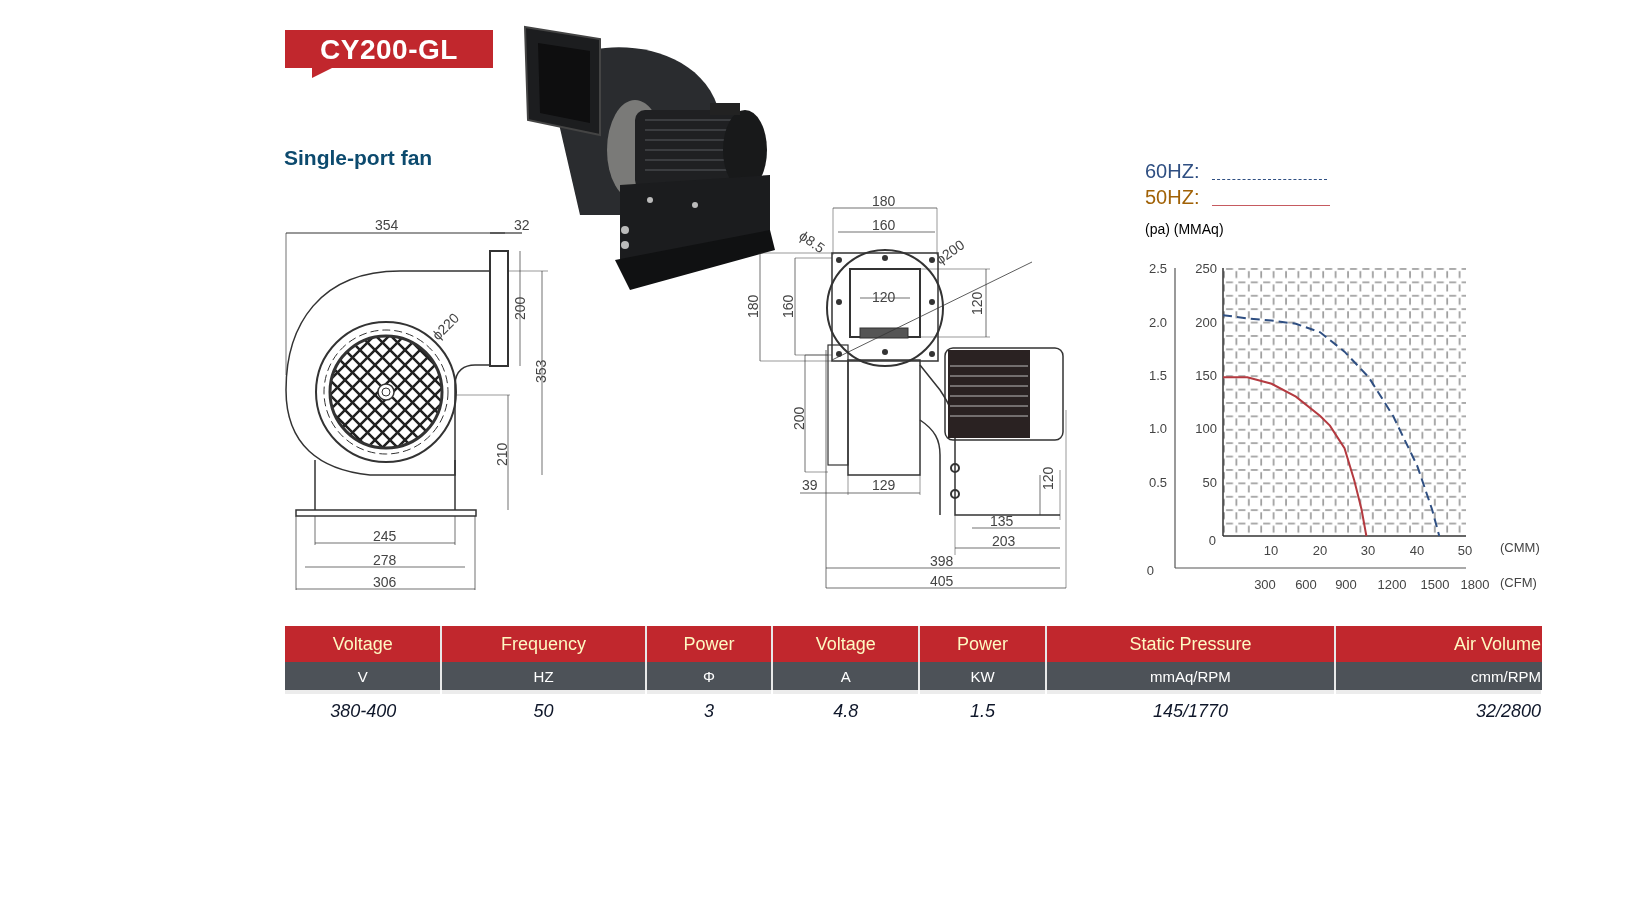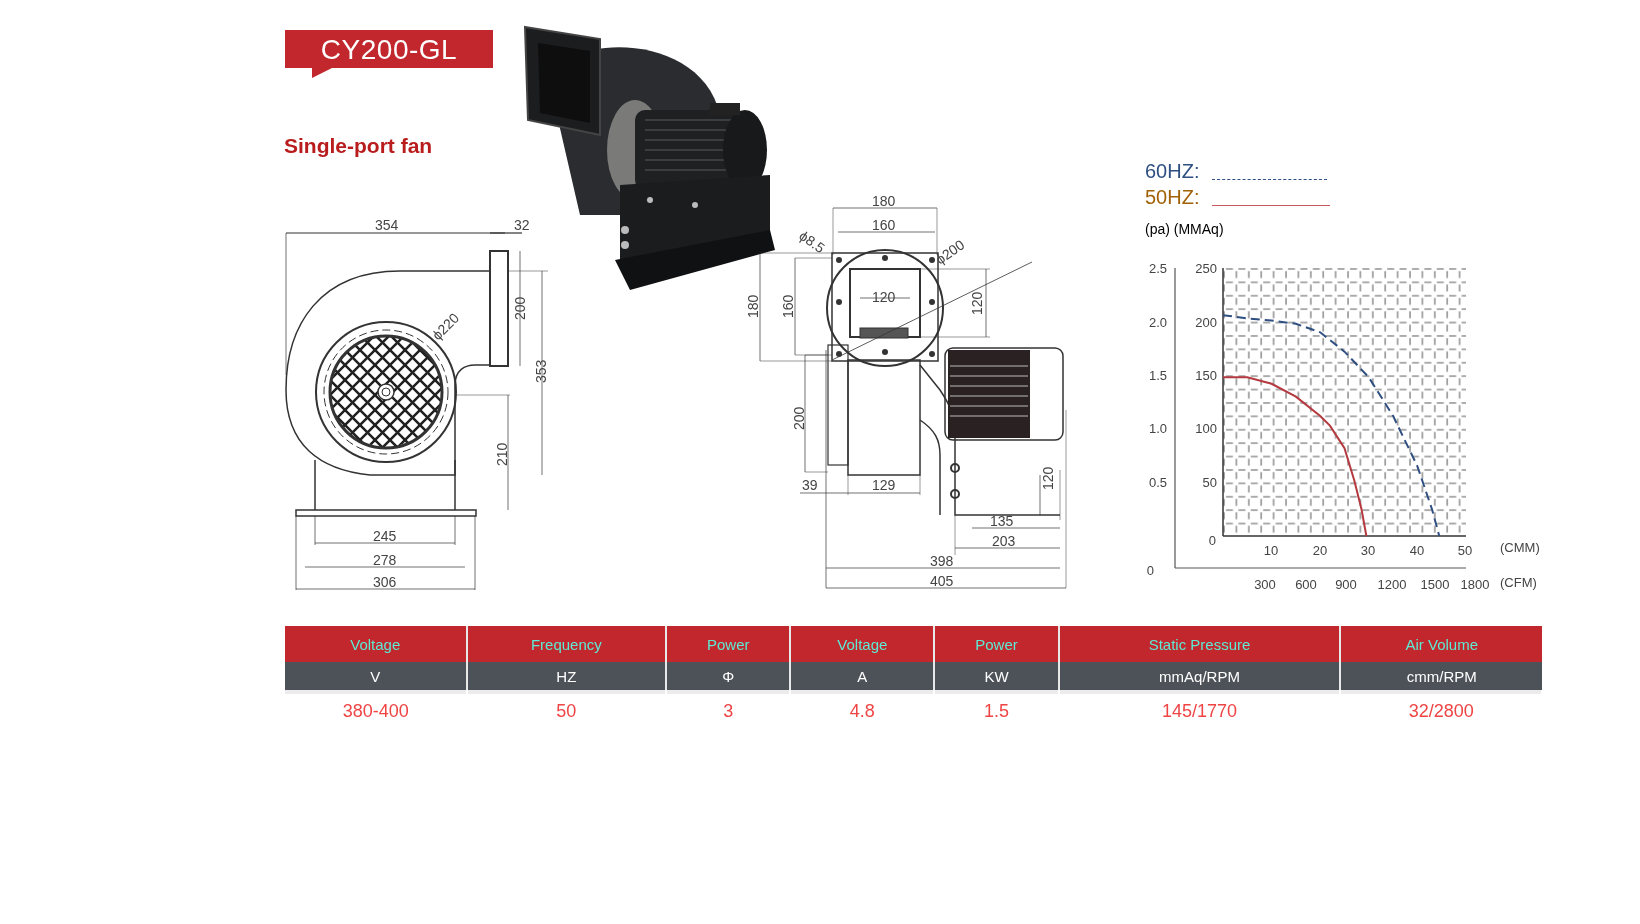--- a/index.html
+++ b/index.html
@@ -1,33 +1,33 @@
 <!DOCTYPE html>
 <html><head>
 <meta charset="utf-8">
 <style>
   html, body { margin:0; padding:0; background:#ffffff; }
   body { width:1640px; height:924px; position:relative; overflow:hidden; font-family:"DejaVu Sans", sans-serif; color:#333; }
   .abs { position:absolute; }
-  .title-badge { left:285px; top:30px; width:208px; height:38px; background:#c1272d; color:#fff; font-weight:normal; font-size:28px; line-height:40px; text-align:center; font-family:"Liberation Sans", sans-serif; letter-spacing:0.5px; }
+  .title-badge { left:285px; top:30px; width:208px; height:38px; background:#c1272d; color:#fff; font-weight:bold; font-size:28px; line-height:40px; text-align:center; font-family:"Liberation Sans", sans-serif; letter-spacing:0.5px; }
   .title-tail { left:312px; top:68px; width:0; height:0; border-left:0 solid transparent; border-right:20px solid transparent; border-top:10px solid #c1272d; }
-  .subtitle { left:284px; top:134px; font-size:21px; font-weight:bold; color:#b91c1c; font-family:"Liberation Sans", sans-serif; }
+  .subtitle { left:284px; top:146px; font-size:21px; font-weight:bold; color:#0c4a6e; font-family:"Liberation Sans", sans-serif; }
   svg text { font-family:"Liberation Sans", sans-serif; }
   .dim { font-size:14px; fill:#444; }
   .legend-60 { left:1145px; top:160px; font-size:20px; color:#2f4f82; font-family:Liberation Sans, sans-serif; }
   .legend-50 { left:1145px; top:186px; font-size:20px; color:#a16207; font-family:"Liberation Sans", sans-serif; }
   .legend-line60 { left:1212px; top:179px; width:115px; border-top:1.5px dashed #2f4f82; }
   .legend-line50 { left:1212px; top:205px; width:118px; border-top:1.5px solid #c65a60; }
   .units { left:1145px; top:221px; font-size:14px; color:#000000; font-family:"Liberation Sans", sans-serif; }
   table.spec { position:absolute; left:285px; top:626px; width:1258px; border-collapse:collapse; font-family:"Liberation Sans", sans-serif; }
-  table.spec th { background:#c1272d; color:#5eead4; font-weight:normal; font-size:15px; height:34px; border-right:2px solid #e8e8e8; }
+  table.spec th { background:#c1272d; color:#fef9c3; font-weight:normal; font-size:18px; height:34px; border-right:2px solid #e8e8e8; }
   table.spec td.unit { background:#4d5258; color:#fff; font-size:15px; height:26px; text-align:center; border-right:2px solid #e8e8e8; }
   table.spec tr.sep td { height:4px; background:#ececec; padding:0; border-right:2px solid #fff; }
-  table.spec td.val { font-size:18px; height:32px; text-align:center; color:#ef4444; }
-  table.spec th:last-child, table.spec td:last-child { border-right:none; }
+  table.spec td.val { font-size:18px; height:32px; text-align:center; color:#0f172a;font-style:italic; }
+  table.spec th:last-child, table.spec td:last-child { border-right:none;text-align:right; }
 </style>
 </head>
 <body>
 
 <div class="abs title-badge">CY200-GL</div>
 <div class="abs title-tail"></div>
 <div class="abs subtitle">Single-port fan</div>
 
 <svg class="abs" style="left:520px;top:25px" width="260" height="270">
   <g>

